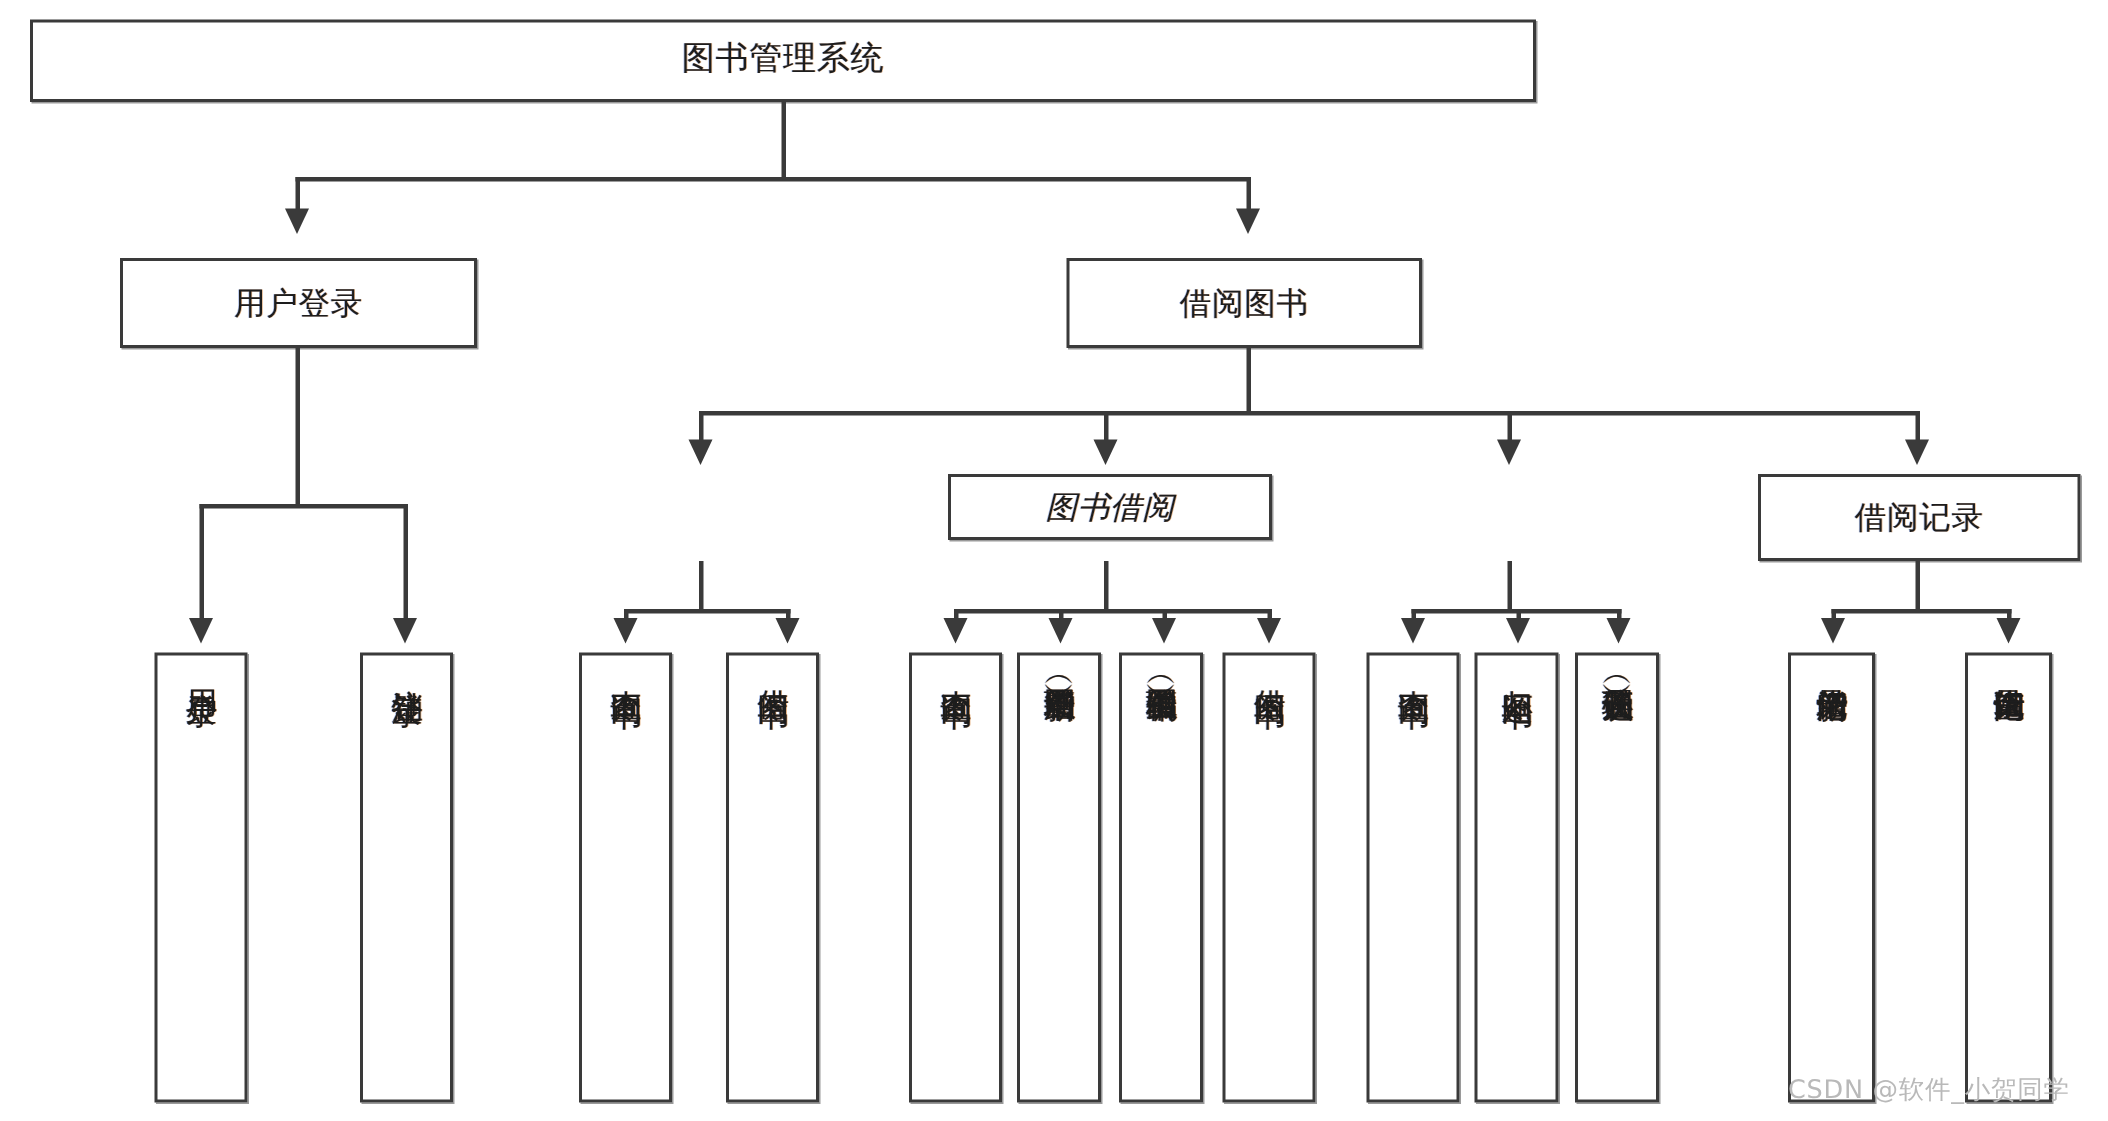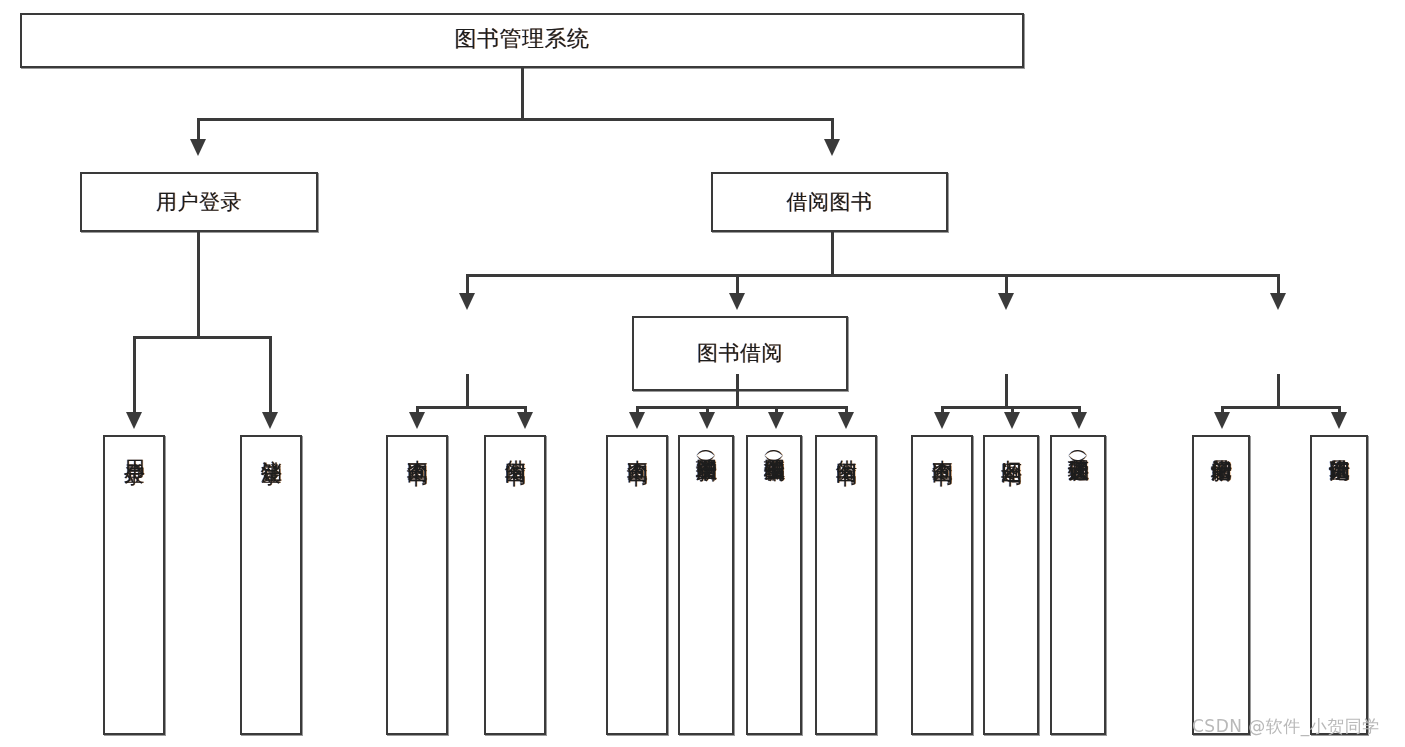--- a/index.html
+++ b/index.html
@@ -122,22 +122,25 @@
   <div class="ln h" style="left:466px; top:274px; width:814px;"></div>
   <div class="ln v" style="left:466px; top:274px; height:23px;"></div>
   <div class="arrow" style="left:459px; top:293px;"></div>
   <div class="ln v" style="left:736px; top:274px; height:23px;"></div>
   <div class="arrow" style="left:729px; top:293px;"></div>
   <div class="ln v" style="left:1005px; top:274px; height:23px;"></div>
   <div class="arrow" style="left:998px; top:293px;"></div>
   <div class="ln v" style="left:1277px; top:274px; height:23px;"></div>
   <div class="arrow" style="left:1270px; top:293px;"></div>
 
-  <div class="node" style="left:632px; top:316px; width:216px; height:75px;">
+  <div class="node" style="left:632px; top:316px; width:216px; height:44px;font-style:italic;">
     <span class="label">图书借阅</span>
+  </div>
+  <div class="node" style="left:1172px; top:316px; width:215px; height:58px;">
+    <span class="label">借阅记录</span>
   </div>
 
   <div class="ln v" style="left:466px; top:374px; height:32px;"></div>
   <div class="ln h" style="left:416px; top:406px; width:111px;"></div>
   <div class="ln v" style="left:416px; top:406px; height:10px;"></div>
   <div class="arrow" style="left:409px; top:412px;"></div>
   <div class="ln v" style="left:524px; top:406px; height:10px;"></div>
   <div class="arrow" style="left:517px; top:412px;"></div>
 
   <div class="ln v" style="left:736px; top:374px; height:32px;"></div>

